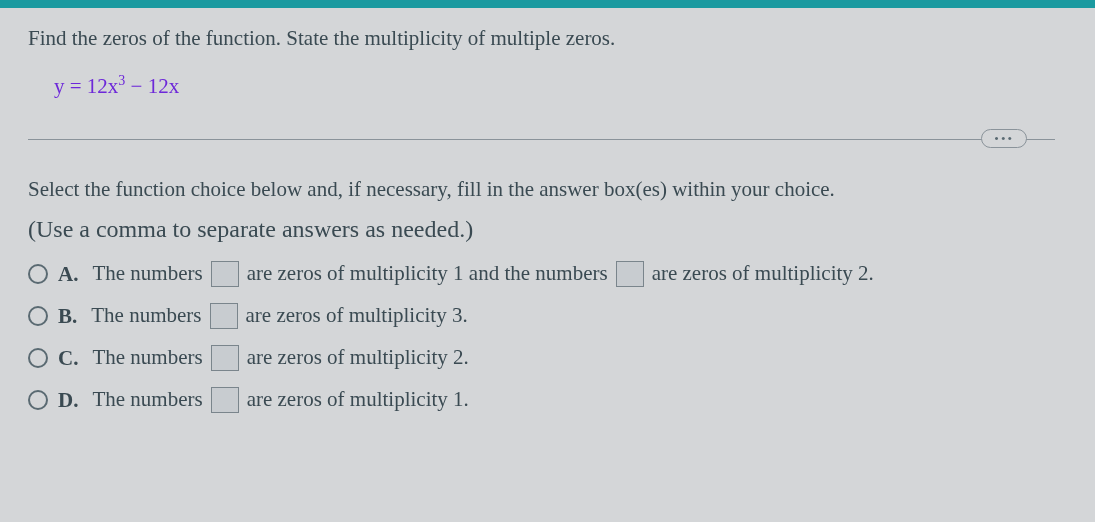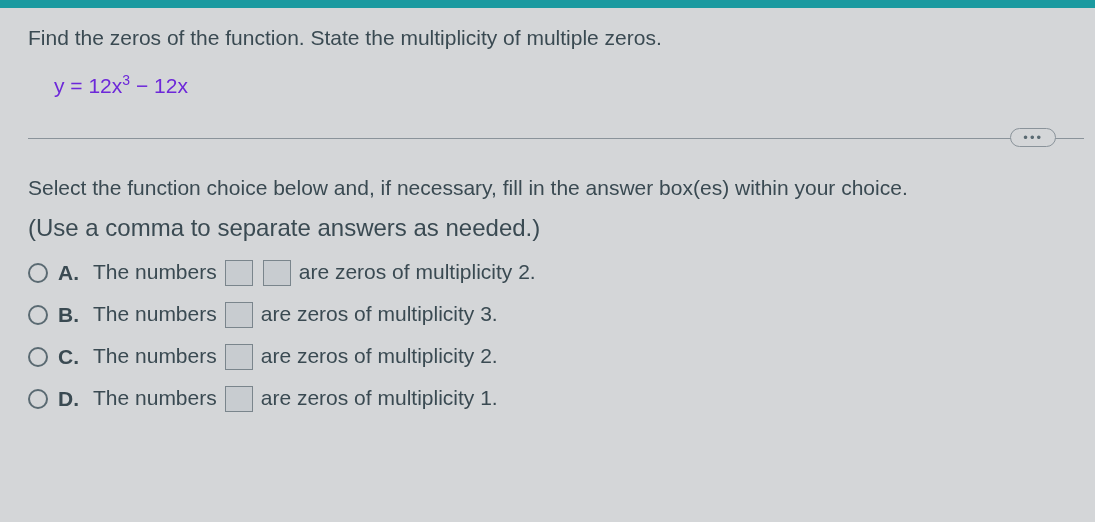--- a/index.html
+++ b/index.html
@@ -9,21 +9,22 @@
     background: #d4d6d8;
     font-family: Arial, Helvetica, sans-serif;
     color: #3a4a52;
     overflow: hidden;
   }
   .top-bar {
     height: 8px;
     background: #1a9aa0;
   }
   .content {
-    padding: 18px 11px 0 28px;
+    padding: 18px 40px 0 28px;
+    font-family: Liberation Serif, serif;
   }
   .question-text {
     font-size: 21px;
     color: #3a4a52;
     margin-bottom: 22px;
   }
   .equation {
     font-size: 21px;
     color: #6d28d9;
     margin-left: 26px;
@@ -120,20 +121,21 @@
 
   <div class="instruction">Select the function choice below and, if necessary, fill in the answer box(es) within your choice.</div>
   <div class="hint">(Use a comma to separate answers as needed.)</div>
 
   <div class="choice-row">
     <div class="radio"></div>
     <div class="choice-label">A.</div>
     <div class="choice-text">
       <span>The numbers</span>
       <span class="answer-box"></span>
+      <span>are zeros of multiplicity 1 and the numbers</span>
       <span class="answer-box"></span>
       <span>are zeros of multiplicity 2.</span>
     </div>
   </div>
 
   <div class="choice-row">
     <div class="radio"></div>
     <div class="choice-label">B.</div>
     <div class="choice-text">
       <span>The numbers</span>

